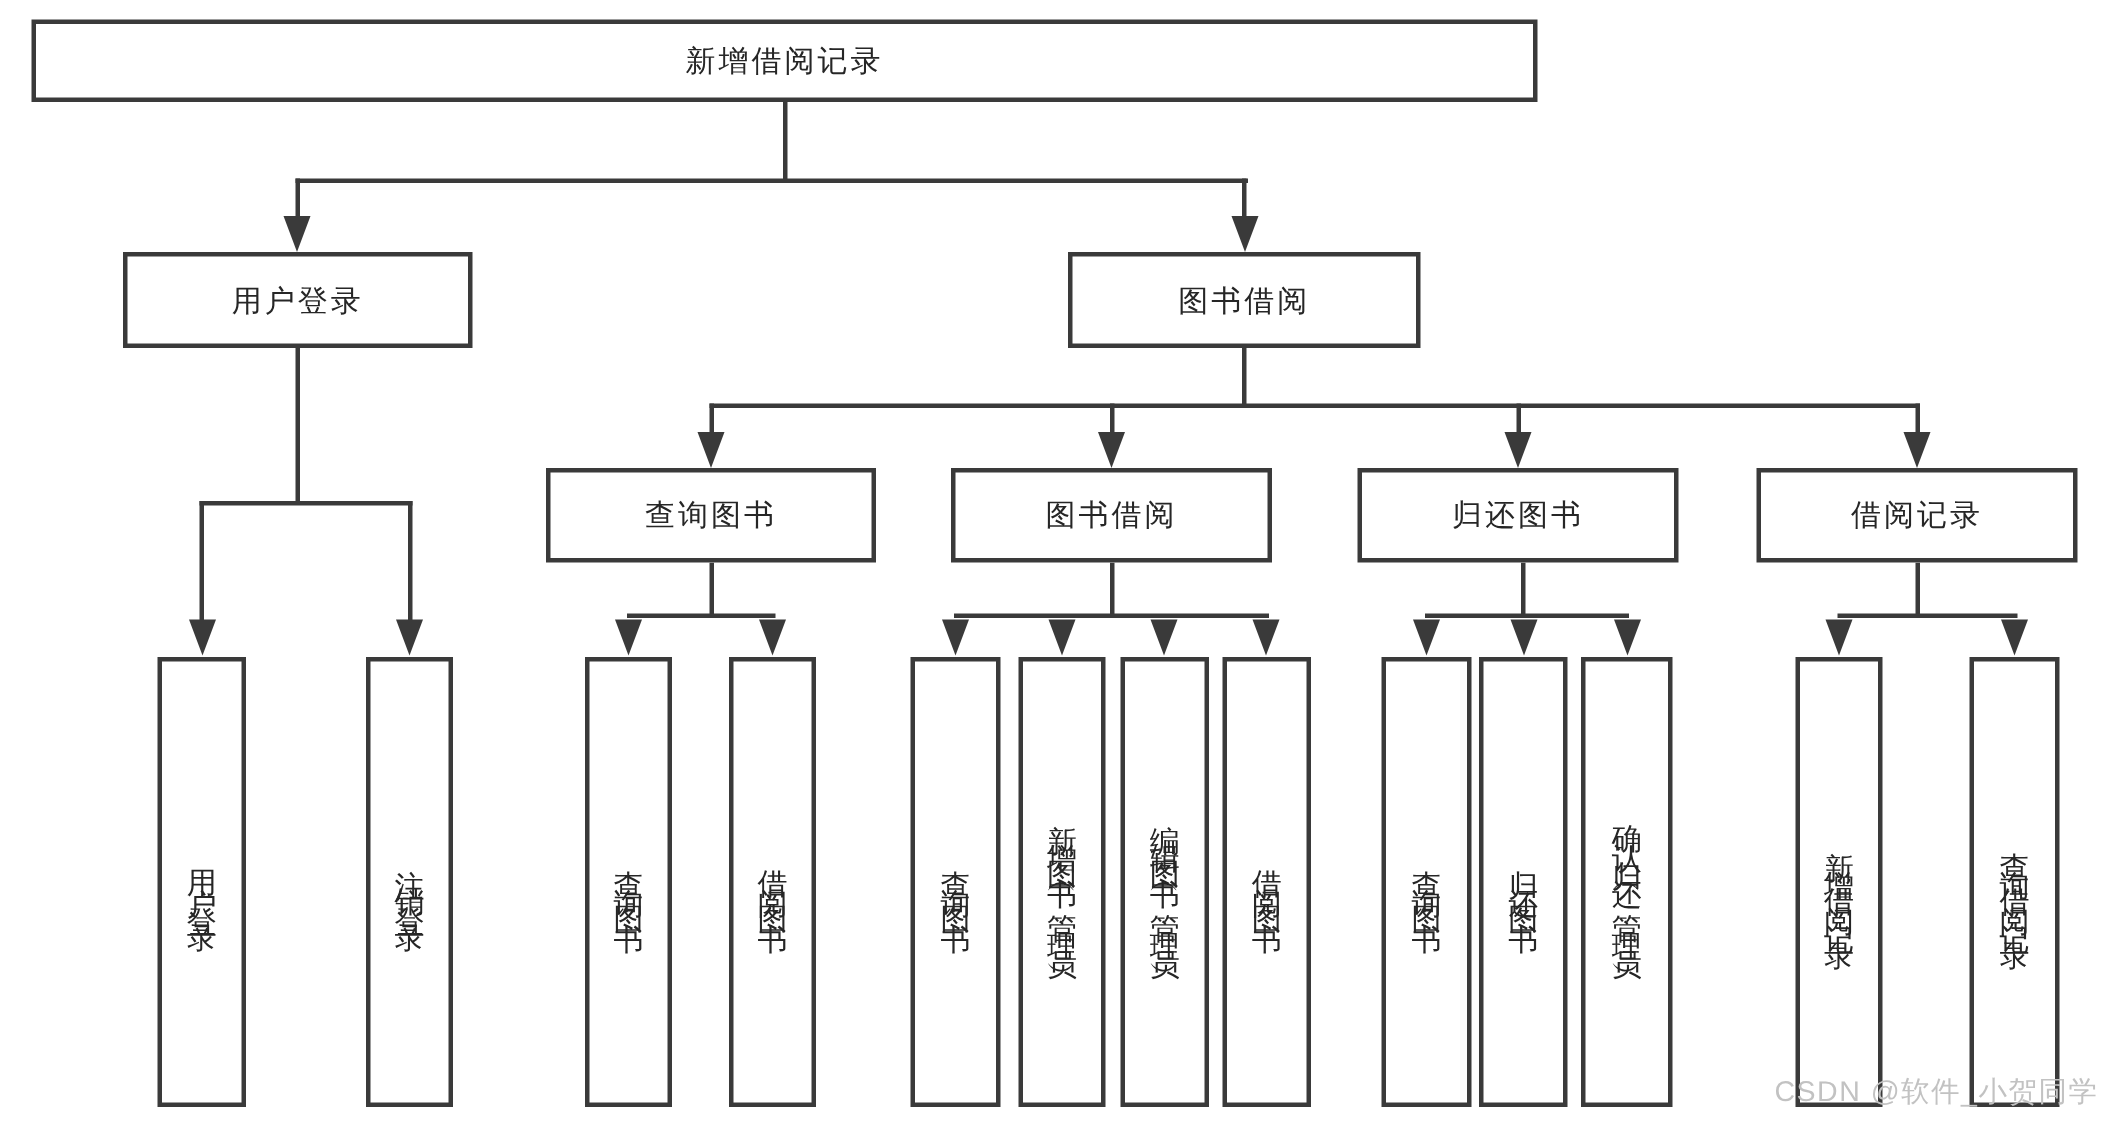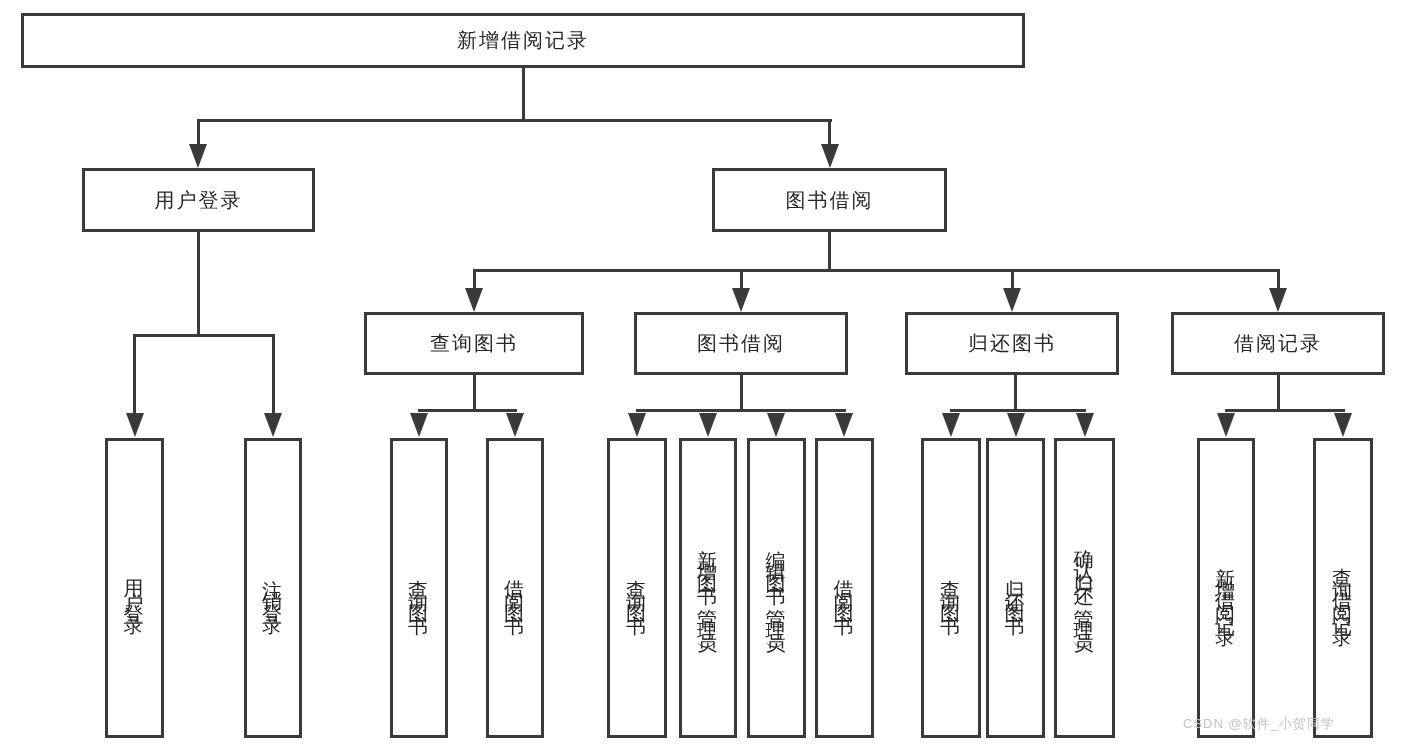--- a/index.html
+++ b/index.html
@@ -29,21 +29,21 @@
   .vline { width:3px; }
   .arrow {
     position:absolute; width:0; height:0; z-index:1;
     border-left:9px solid transparent;
     border-right:9px solid transparent;
     border-top:24px solid var(--line,#3a3a3a);
   }
   .watermark {
     position:absolute; left:1183px; top:715px;
     color:var(--watermark,#c2c2c2);
-    font-size:13px; letter-spacing:1px; z-index:6;
+    font-size:19px; letter-spacing:1px; z-index:6;
     white-space:nowrap;
   }
 </style>
 </head>
 <body>
 
 <div class="canvas">
 
   <div class="node" style="left:21px; top:13px; width:1004px; height:55px;">新增借阅记录</div>
 

